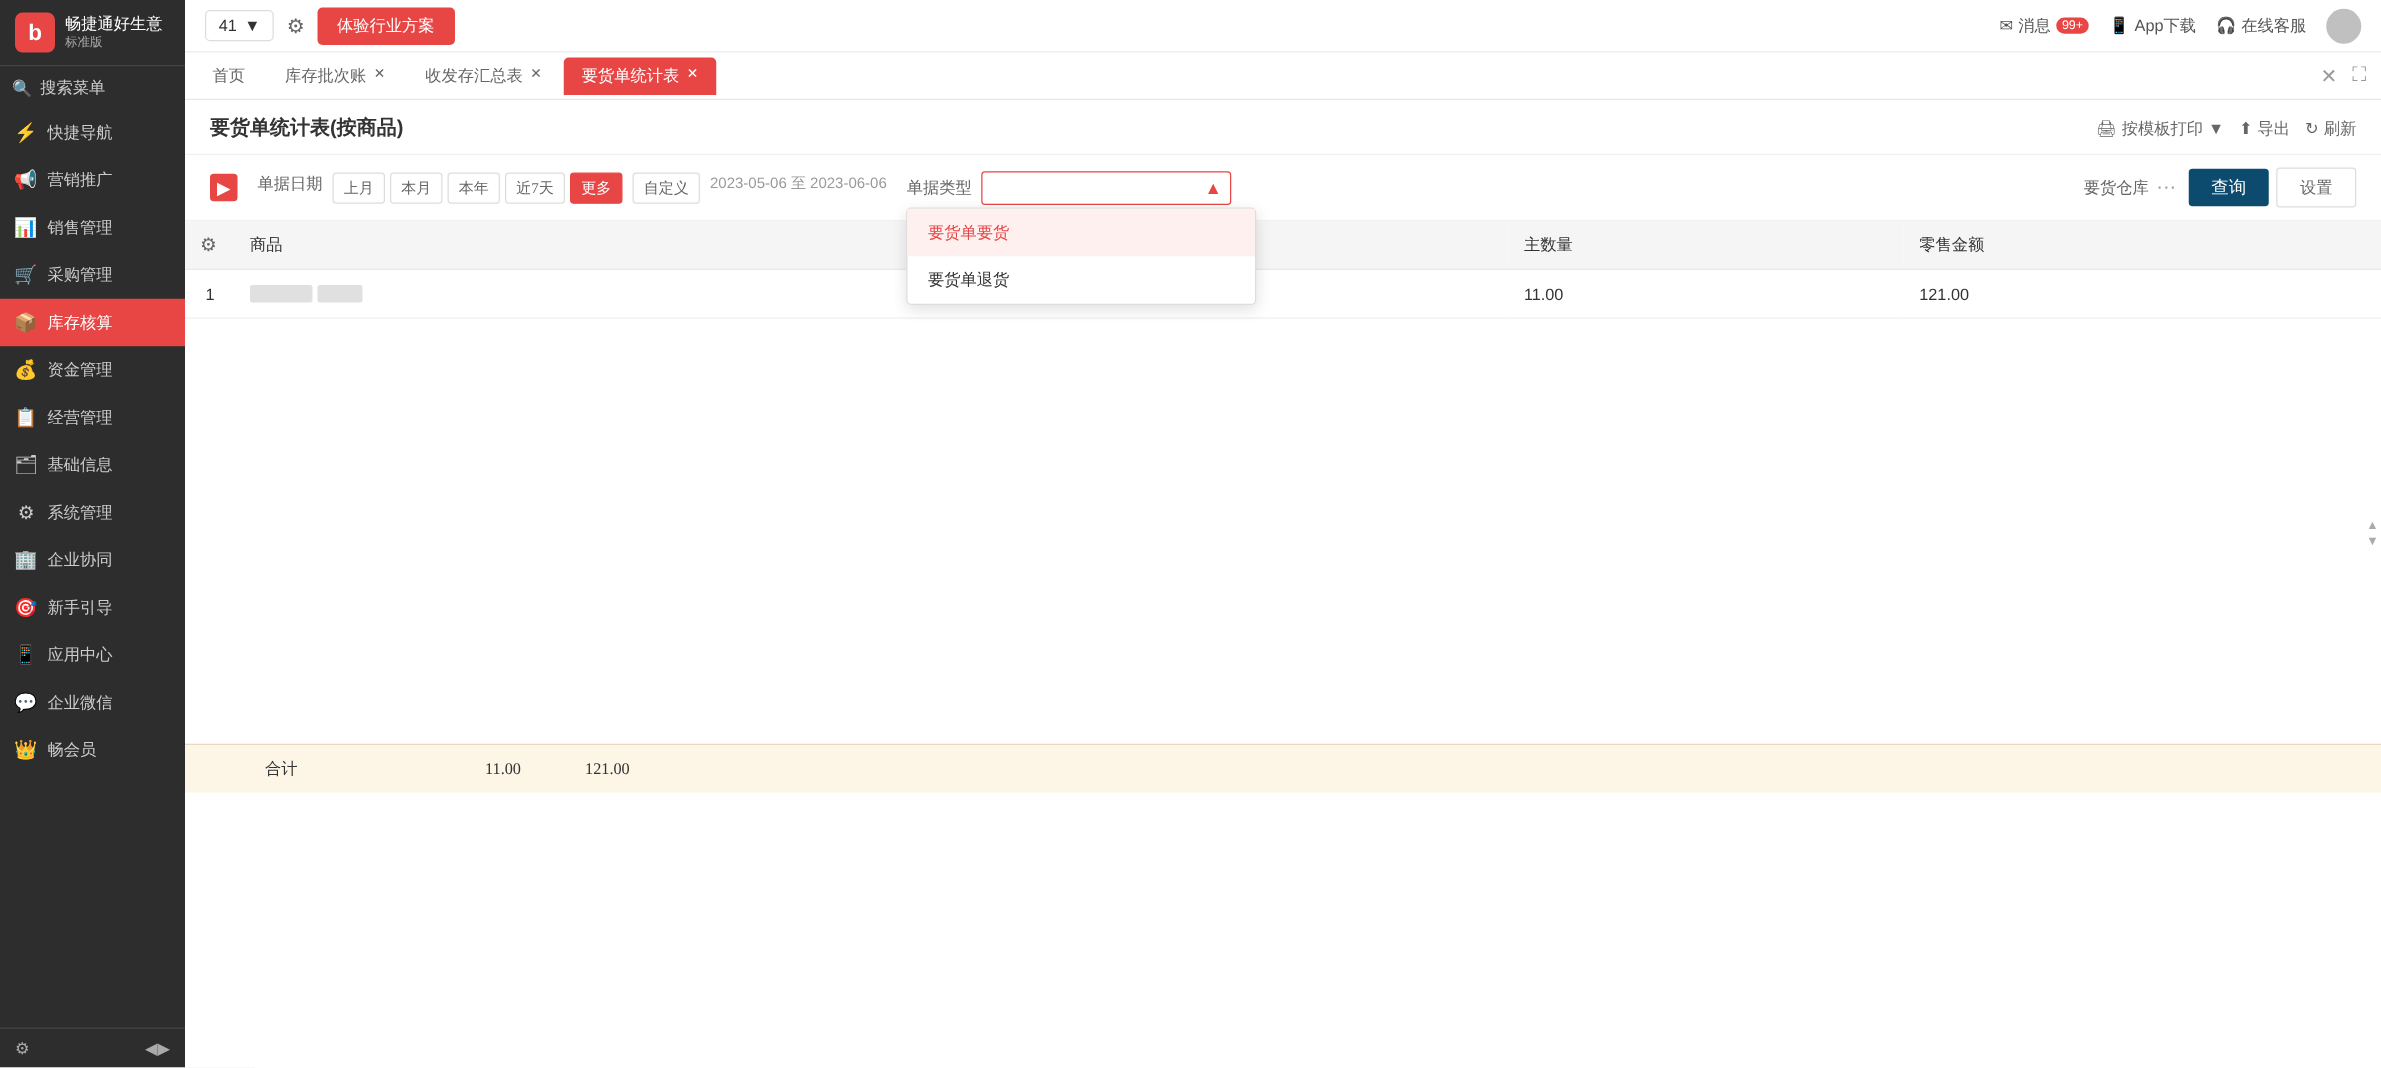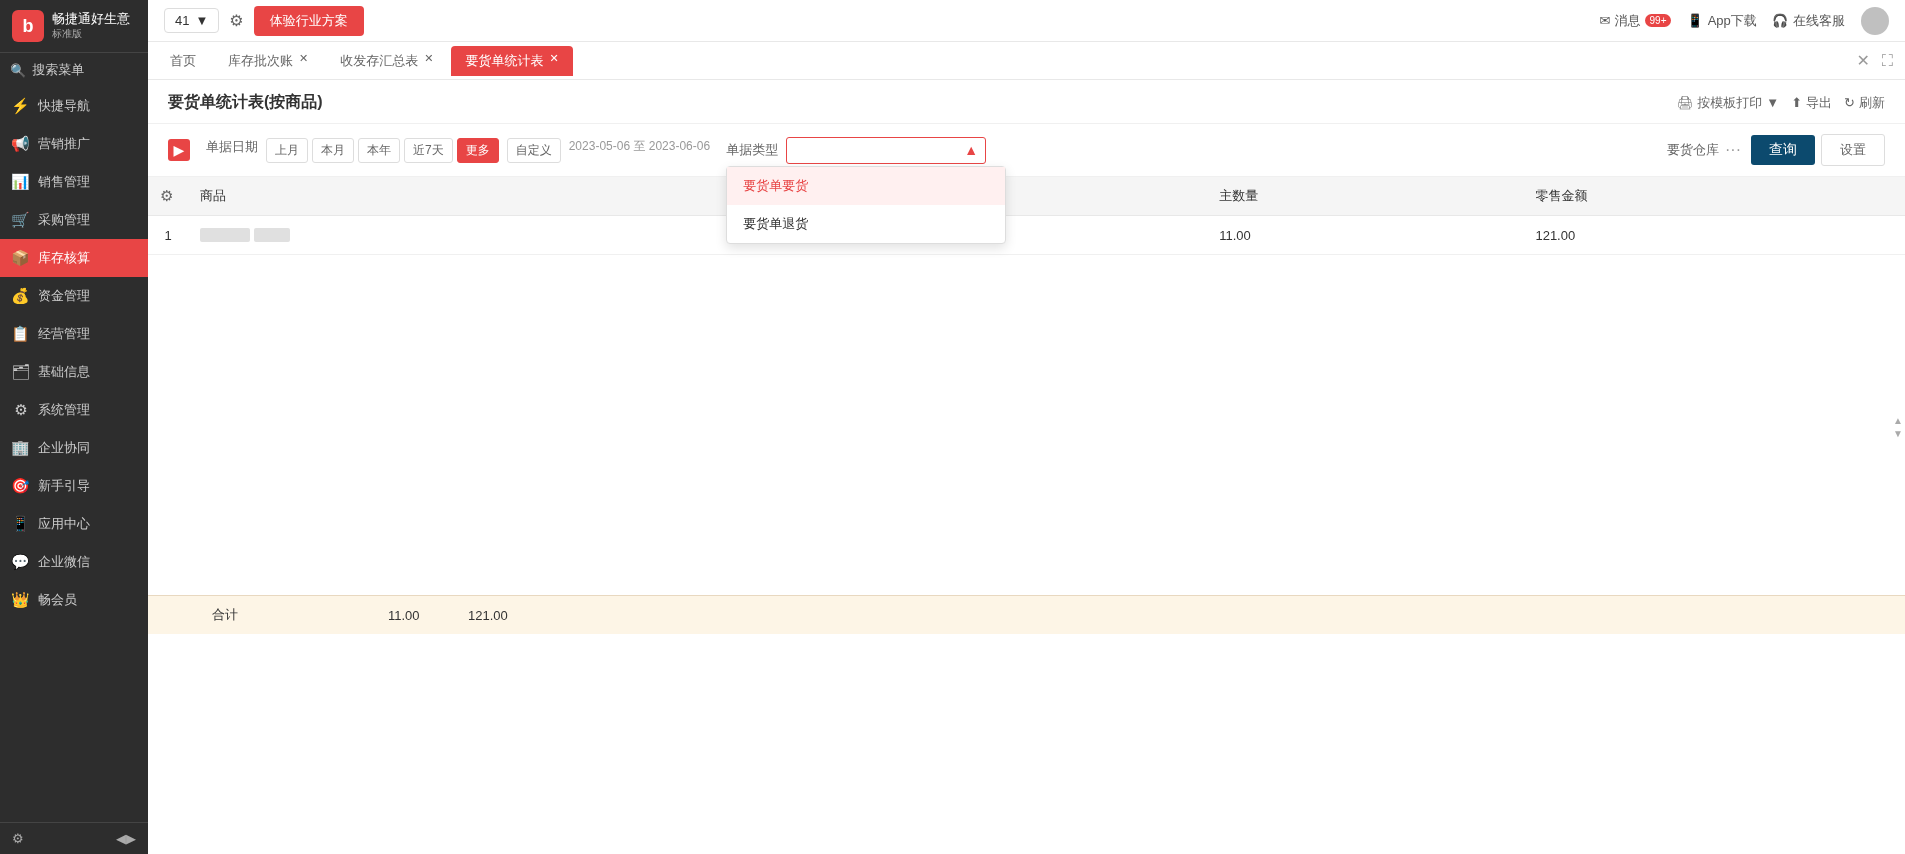--- a/index.html
+++ b/index.html
@@ -177,20 +177,21 @@
     .filter-label { color: #666; font-size: 13px; white-space: nowrap; }
     .date-shortcuts { display: flex; gap: 4px; align-items: center; }
     .date-btn {
       padding: 3px 8px;
       border: 1px solid #ddd;
       border-radius: 3px;
       background: #fff;
       color: #666;
       font-size: 12px;
       cursor: pointer;
+      font-family: Liberation Serif, serif;
     }
     .date-btn.more {
       background: #e84545;
       color: #fff;
       border-color: #e84545;
     }
     .date-range-text { color: #999; font-size: 12px; }
     .custom-btn {
       padding: 3px 8px;
       border: 1px solid #ddd;
@@ -291,20 +292,21 @@
     .product-placeholder { background: #e0e0e0; border-radius: 2px; height: 14px; }
 
     
     .table-footer {
       background: #fdf5e6;
       border-top: 1px solid #e8d8c0;
       display: flex; align-items: center;
       padding: 10px 12px;
       font-size: 13px;
       color: #333;
+      font-family: Liberation Serif, serif;
     }
     .footer-label { padding: 0 150px 0 12px; }
     .footer-val { min-width: 80px; }
   </style>
 </head>
 <body>
 
 <div class="sidebar">
   <div class="sidebar-logo">
     <div class="logo-icon">b</div>

